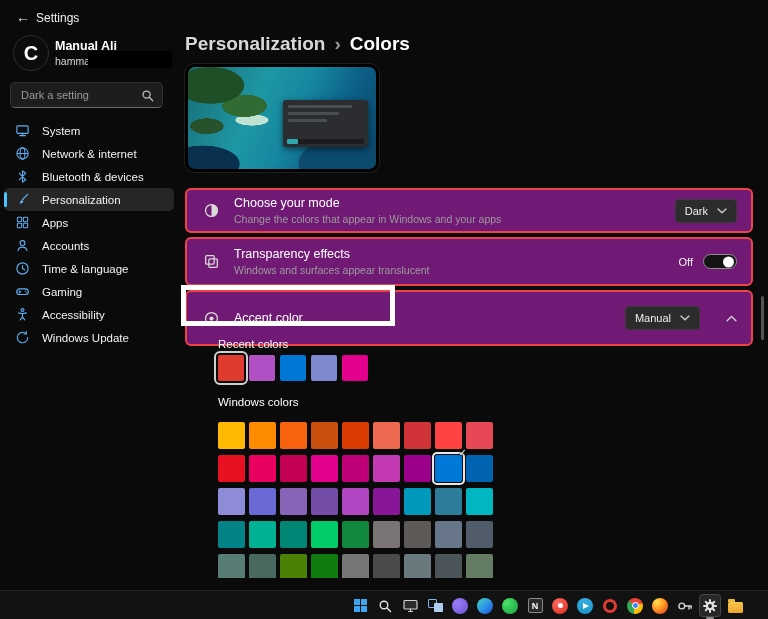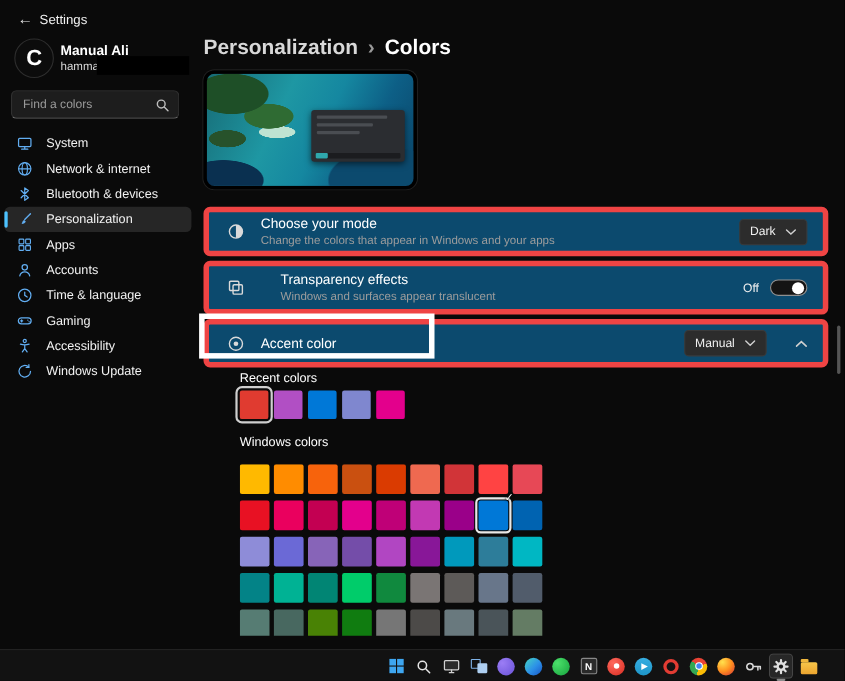--- a/index.html
+++ b/index.html
@@ -50,25 +50,25 @@
       radial-gradient(90px 48px at 88% 95%, #0c4a6e 0 60%, transparent 62%),
       linear-gradient(115deg, #176b75 0%, #1e97a3 35%, #1587a0 55%, #0d5f86 75%, #0a4468 100%);}
   .mini-window{position:absolute;right:8px;top:32%;width:45%;height:46%;background:#2b2d31;
     border-radius:3px;box-shadow:0 2px 6px rgba(0,0,0,.55);padding:5px 5px 9px 5px;}
   .mini-window .bar{height:3px;border-radius:1px;background:#4a4d52;margin-bottom:4px;}
   .mini-window .b1{width:85%;} .mini-window .b2{width:68%;} .mini-window .b3{width:52%;}
   .mini-task{position:absolute;left:4px;right:4px;bottom:3px;height:5px;background:#1b1c1f;border-radius:1px;}
   .mini-accent{position:absolute;left:4px;bottom:3px;width:11px;height:5px;background:#2fa8ad;border-radius:1px;}
 
   
-  .card{position:absolute;left:185px;width:568px;background:#0c4a6e;border:5px solid #ef4444;
+  .card{position:absolute;left:185px;width:568px;background:#701a75;border:2px solid #ef4444;
     border-radius:6px;display:flex;align-items:center;padding:0 14px 0 16px;}
   #card-mode{top:188px;height:45px;}
-  #card-transparency{top:237px;height:49px;gap:18px;}
-  #card-accent{top:290px;height:44px;}
+  #card-transparency{top:237px;height:49px;}
+  #card-accent{top:290px;height:56px;}
   .card-ic{width:17px;height:17px;margin-right:14px;flex:none;display:flex;}
   .card-text .t{font-size:12.5px;color:#fff;}
   .card-text .s{font-size:10.5px;color:#9c9c9c;margin-top:3px;}
   .right-box{margin-left:auto;display:flex;align-items:center;gap:10px;}
   .dd{display:flex;align-items:center;gap:9px;background:#2c2c2c;border:1px solid #3a3a3a;
     border-radius:4px;height:24px;padding:0 9px;font-size:11px;color:#f0f0f0;}
   .toggle{position:relative;width:34px;height:15px;border:1px solid #8f8f8f;border-radius:9px;background:#141414;}
   .knob{position:absolute;right:2px;top:50%;transform:translateY(-50%);width:11px;height:11px;border-radius:50%;background:#fff;}
   .off-label{font-size:11px;color:#f0f0f0;}
   .expander{margin-left:16px;display:flex;}
@@ -132,21 +132,21 @@
   <span class="app-title">Settings</span>
 
   <div class="avatar">
     <span>C</span>
   </div>
   <div class="user-name">Manual Ali</div>
   <div class="user-handle">hammadali</div>
   <div class="redact-bar"></div>
 
   <div class="searchbox">
-    <span class="ph">Find a colors</span>
+    <span class="ph">Dark a setting</span>
     <span style="display:flex;">
       <svg width="13" height="13" viewBox="0 0 14 14" fill="none" stroke="#bdbdbd" stroke-width="1.4" stroke-linecap="round">
         <circle cx="6" cy="6" r="3.8"></circle>
           <line x1="9.2" y1="9.2" x2="12.6" y2="12.6"></line>
       </svg>
     </span>
   </div>
 
   <nav class="sidebar">
     <div class="nav-item">

